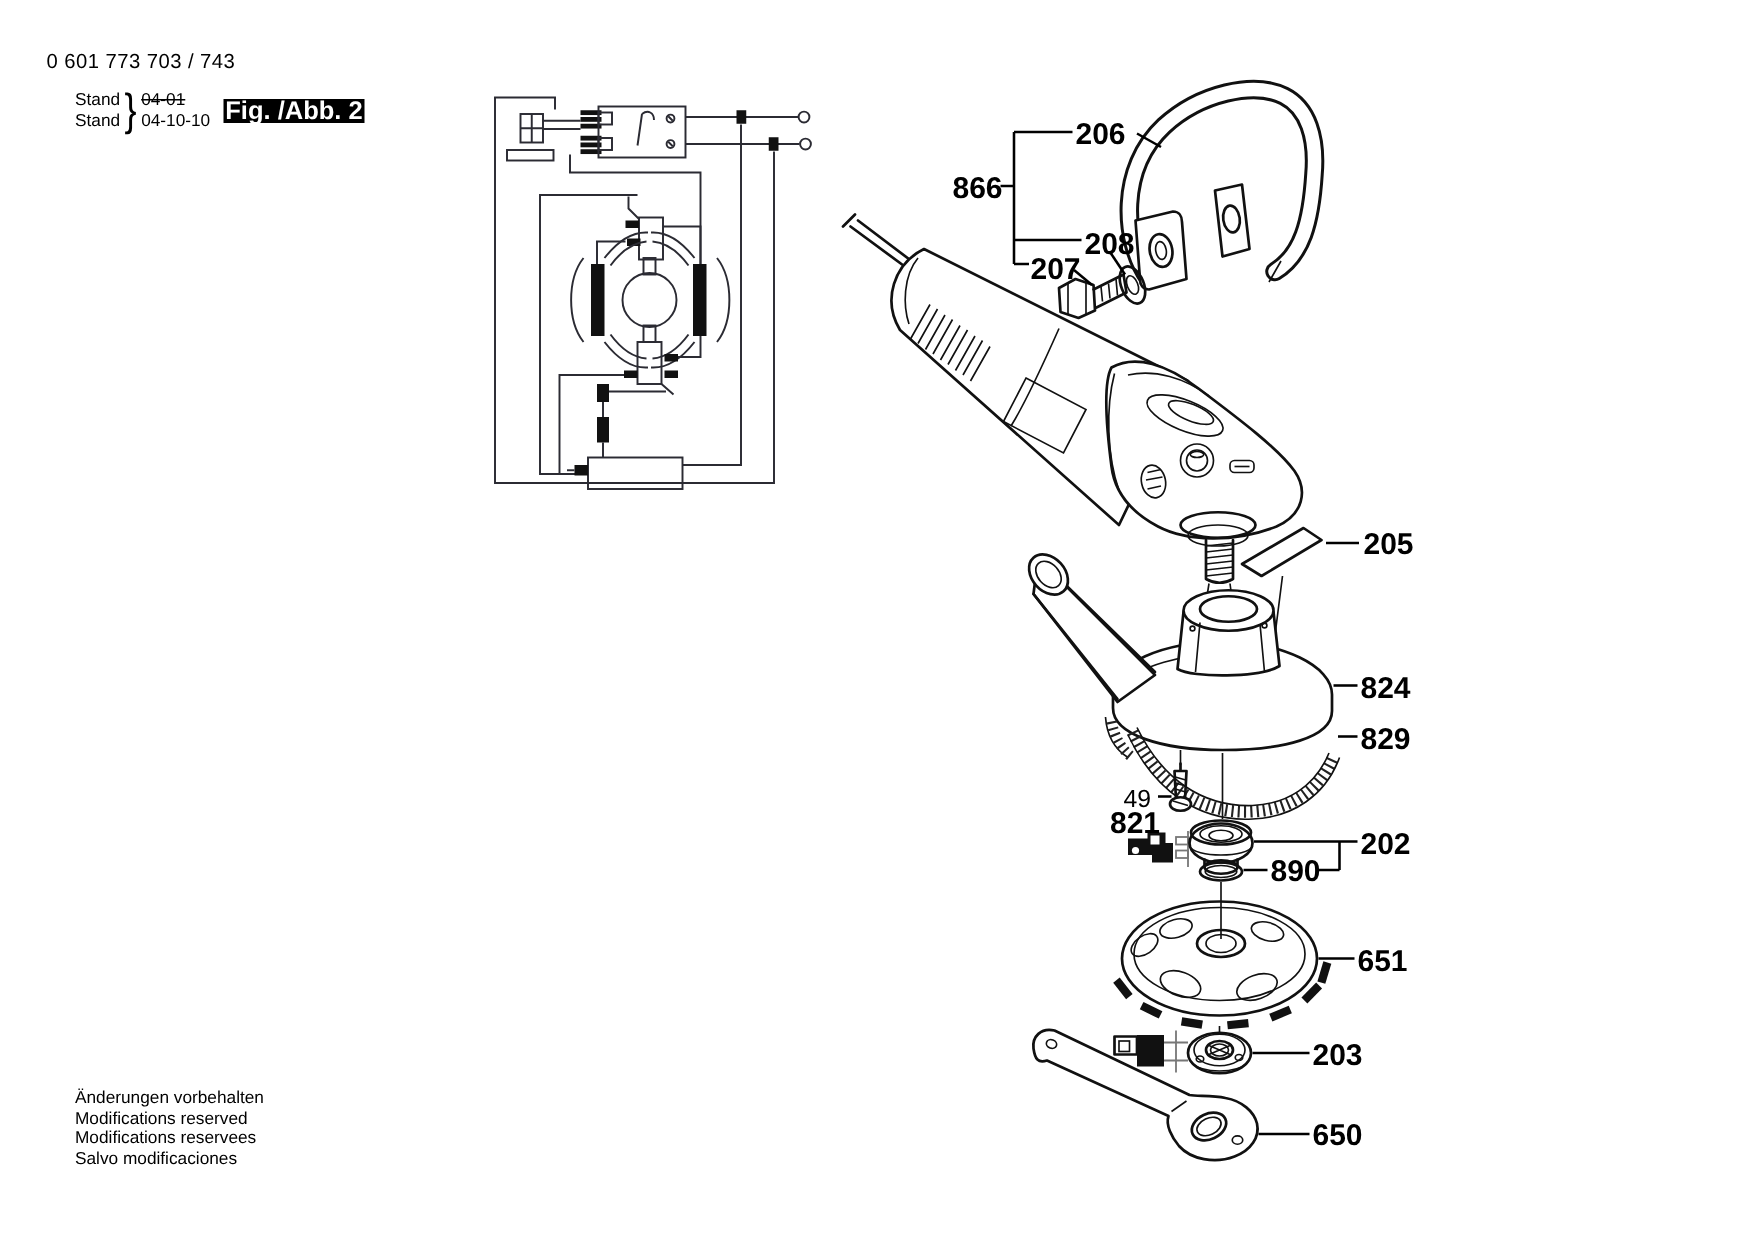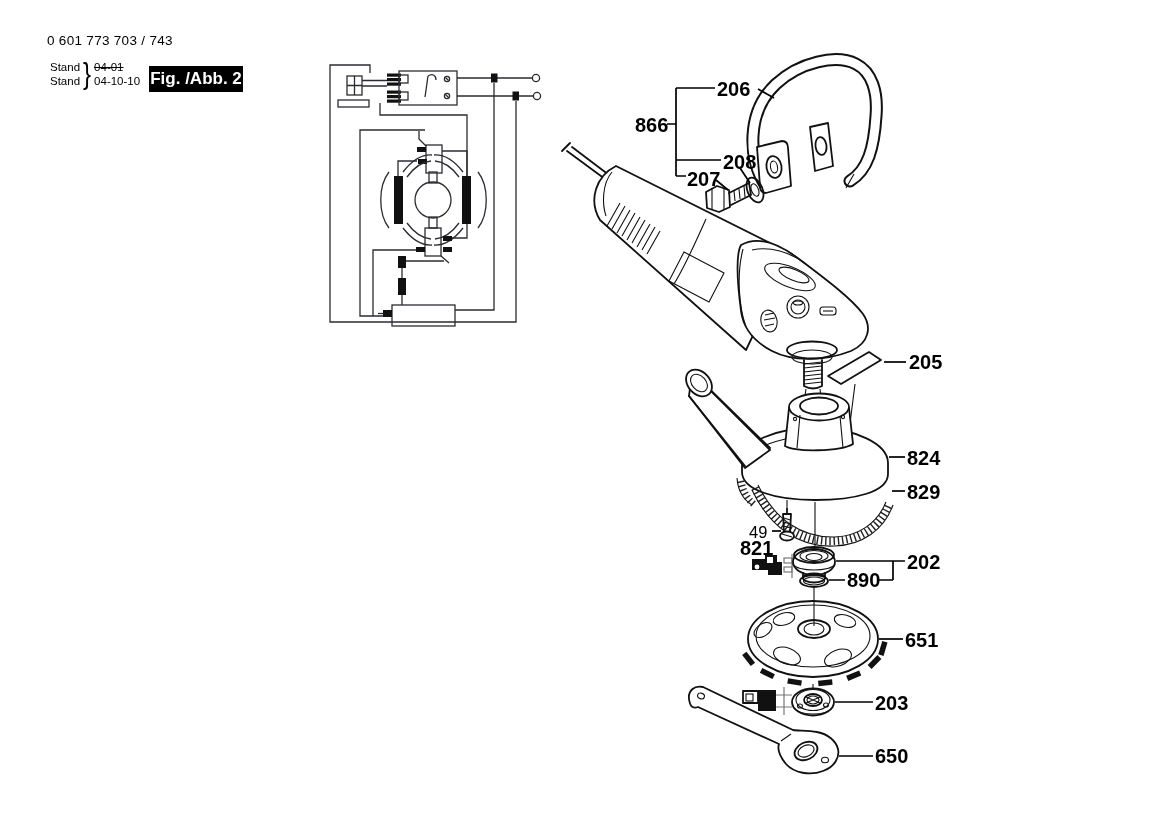--- a/index.html
+++ b/index.html
@@ -1,26 +1,26 @@
 <!DOCTYPE html>
 <html><head>
 <meta charset="utf-8">
 <style>
   html,body{margin:0;padding:0;background:#fff;}
   #page{position:relative;width:1169px;height:826px;background:#fff;overflow:hidden;
         font-family:"Liberation Sans",sans-serif;color:#000;}
   .abs{position:absolute;}
-  #part-number{left:47px;top:33px;font-size:13.5px;letter-spacing:.3px;}
+  #part-number{left:31px;top:33px;font-size:13.5px;letter-spacing:.3px;}
   #revision{left:50px;top:60px;font-size:11.5px;line-height:14px;}
   #revision .rows{display:inline-block;vertical-align:top;}
   #revision .brace{display:inline-block;vertical-align:top;font-size:30px;line-height:28px;
         font-weight:300;transform:scaleX(.8);margin:0 2px 0 2px;}
   #revision .dates{display:inline-block;vertical-align:top;}
   .strike{text-decoration:line-through;text-align:center;}
-  #fig-badge{left:149px;top:66px;width:94px;height:26px;background:#000;color:#fff;
+  #fig-badge{left:149px;top:66px;width:94px;height:16px;background:#000;color:#fff;
         font-size:17px;font-weight:700;display:flex;align-items:center;justify-content:center;}
   #footer{left:50px;top:726px;font-size:11.5px;line-height:13.5px;}
   svg{position:absolute;left:0;top:0;}
   svg text{font-family:"Liberation Sans",sans-serif;font-weight:700;font-size:20px;fill:#000;}
   svg text.small{font-size:16.5px;font-weight:400;}
   .ln{stroke:#000;stroke-width:1.7;fill:none;}
   .sc{stroke:#2b2b33;stroke-width:1.3;fill:none;}
   .scf{fill:#111;stroke:none;}
   .part{stroke:#111;fill:none;stroke-width:1.8;stroke-linejoin:round;stroke-linecap:round;}
   .partw{stroke:#111;fill:#fff;stroke-width:1.8;stroke-linejoin:round;}
@@ -42,20 +42,26 @@
     </span><span class="brace">}</span><span class="dates">
       <span class="strike">04-01</span><br>
       <span>04-10-10</span>
     </span>
   </div>
 
   <div class="abs" id="fig-badge">
     <span>Fig. /Abb. 2</span>
   </div>
 
+  <div class="abs" id="footer">
+    <div>Änderungen vorbehalten</div>
+    <div>Modifications reserved</div>
+    <div>Modifications reservees</div>
+    <div>Salvo modificaciones</div>
+  </div>
 
   <svg width="1169" height="826" viewBox="0 0 1169 826">
 
     <g>
 
       <path class="sc" d="M 370,73 V 65 H 330 V 322 H 516 V 101"></path>
 
       <rect class="sc" x="347" y="76" width="15" height="19"></rect>
       <path class="sc" d="M 354.5,76 V 95 M 347,85.5 H 362 M 362,80.5 H 387 M 362,86 H 387"></path>
       <rect class="sc" x="338" y="100" width="31" height="7"></rect>

